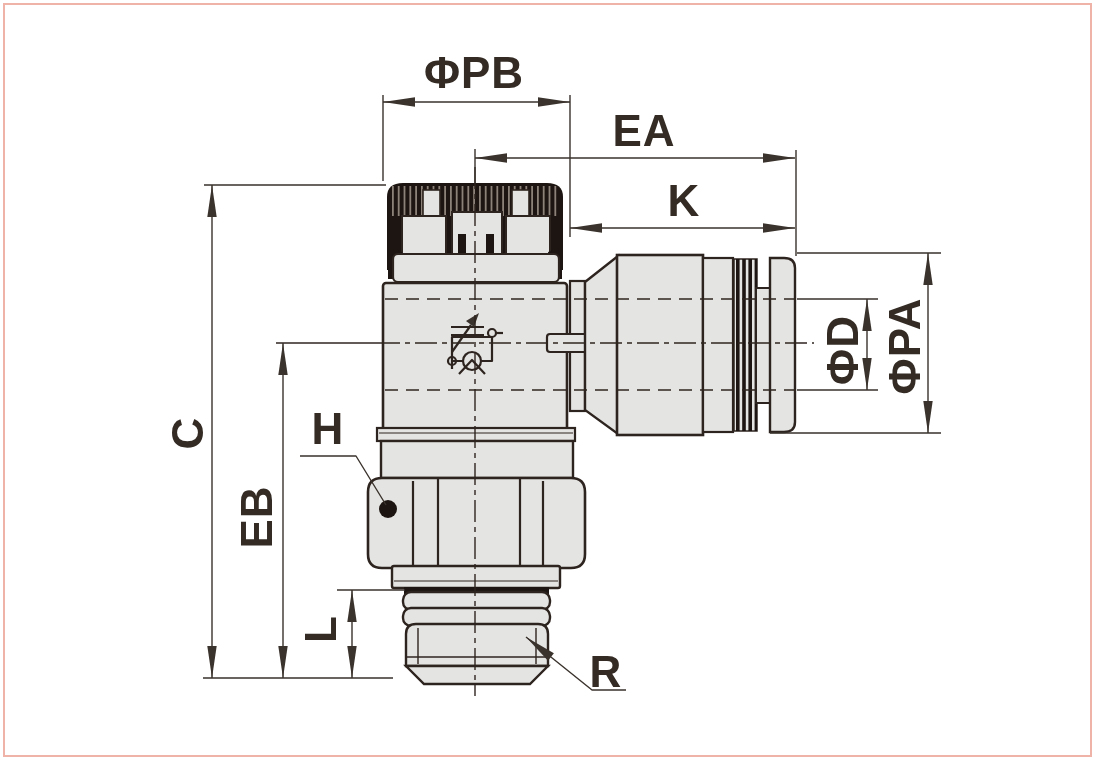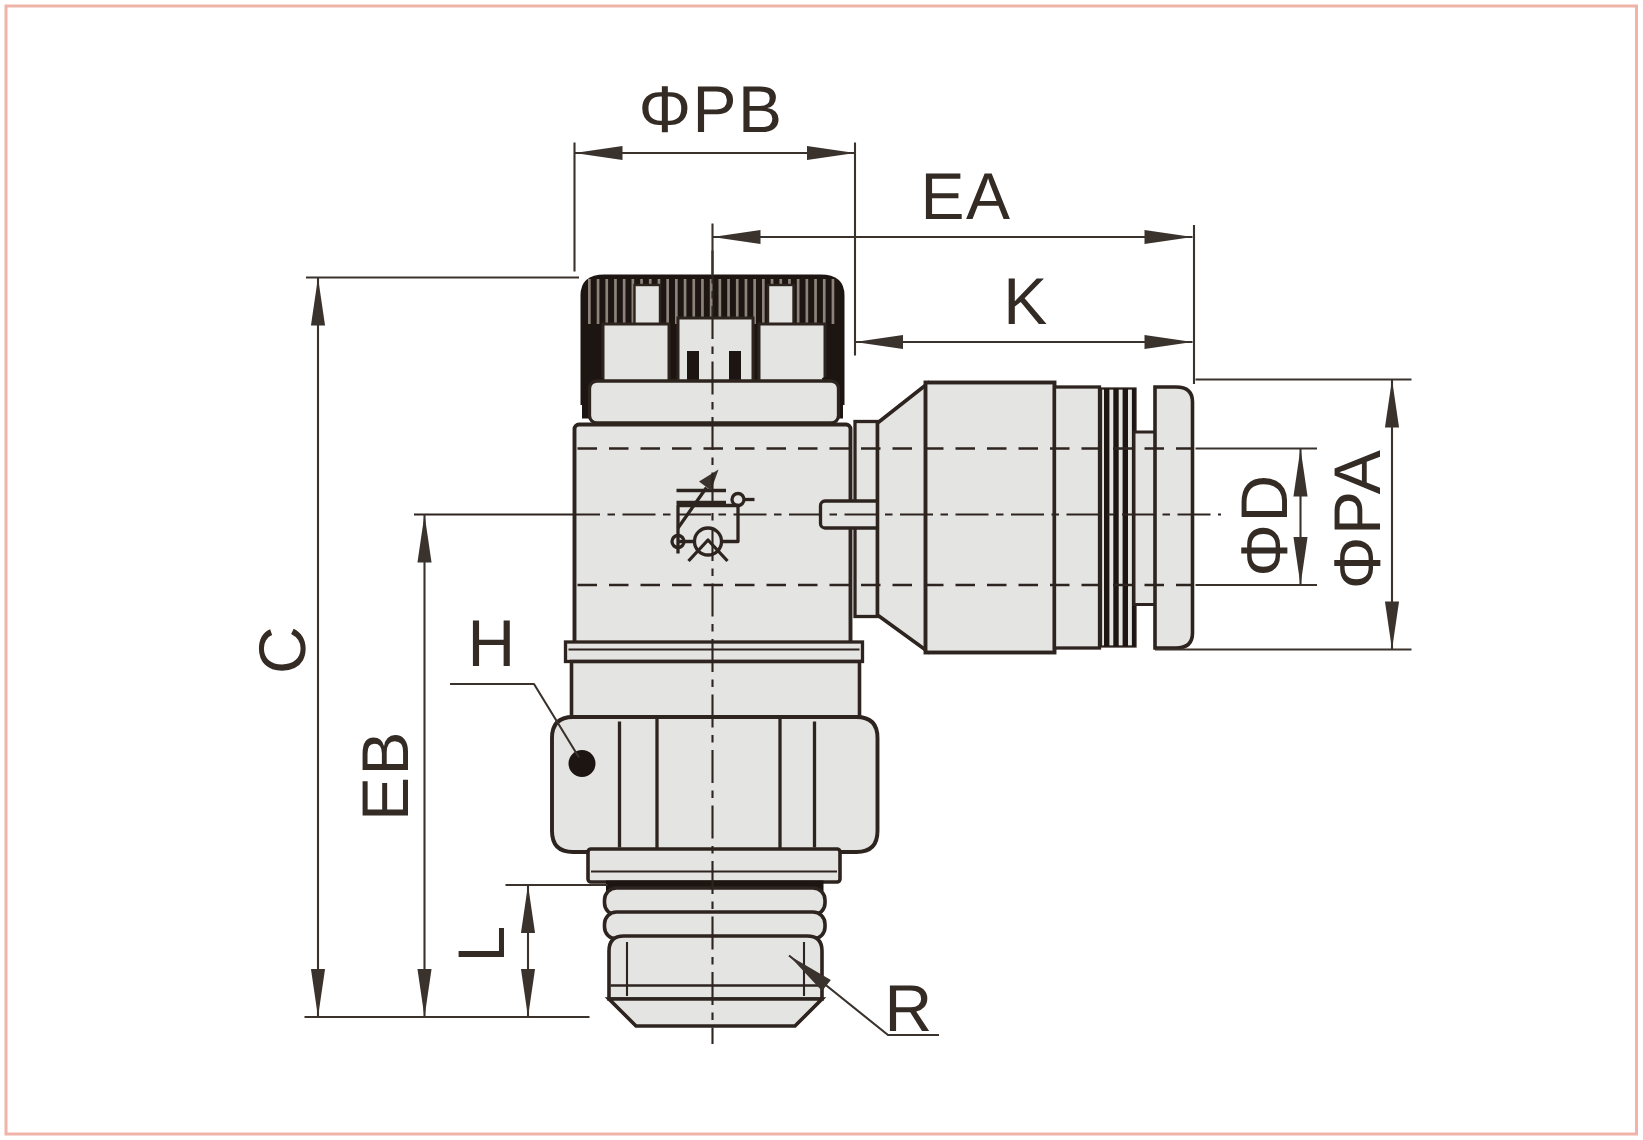--- a/index.html
+++ b/index.html
@@ -1,16 +1,16 @@
 <!DOCTYPE html>
 <html style="--outline: #2e241f; --part-fill: #e4e4e2; --knob: #1d1511; --dim: #3a322c; --text: #332b24; --frame: #f0b3a7; --background: #ffffff;"><head>
 <meta charset="utf-8">
 <style>
   html,body{margin:0;padding:0;background:#fff;}
-  #canvas{position:relative;width:1095px;height:760px;background:var(--background,#fff);overflow:hidden;}
+  #canvas{position:relative;width:1095px;height:760px;background:var(--background,#fff);overflow:hidden;font-weight:bold;}
   #frame{position:absolute;inset:3px;border:2px solid var(--frame,#f0b3a7);pointer-events:none;}
   svg{position:absolute;left:0;top:0;}
   svg text{font-family:"Liberation Sans",sans-serif;font-size:44px;fill:var(--text,#332b24);letter-spacing:1px;}
   .part{fill:var(--part-fill,#e4e4e2);stroke:var(--outline,#2e241f);}
   .dark{fill:var(--knob,#1d1511);}
   .ln{stroke:var(--outline,#2e241f);fill:none;}
   .dim{stroke:var(--dim,#3a322c);fill:none;stroke-width:1.4;}
   .arrfill{fill:var(--dim,#3a322c);}
   .sym{stroke:var(--outline,#2e241f);fill:none;stroke-width:2.2;stroke-linejoin:round;}
 </style>

